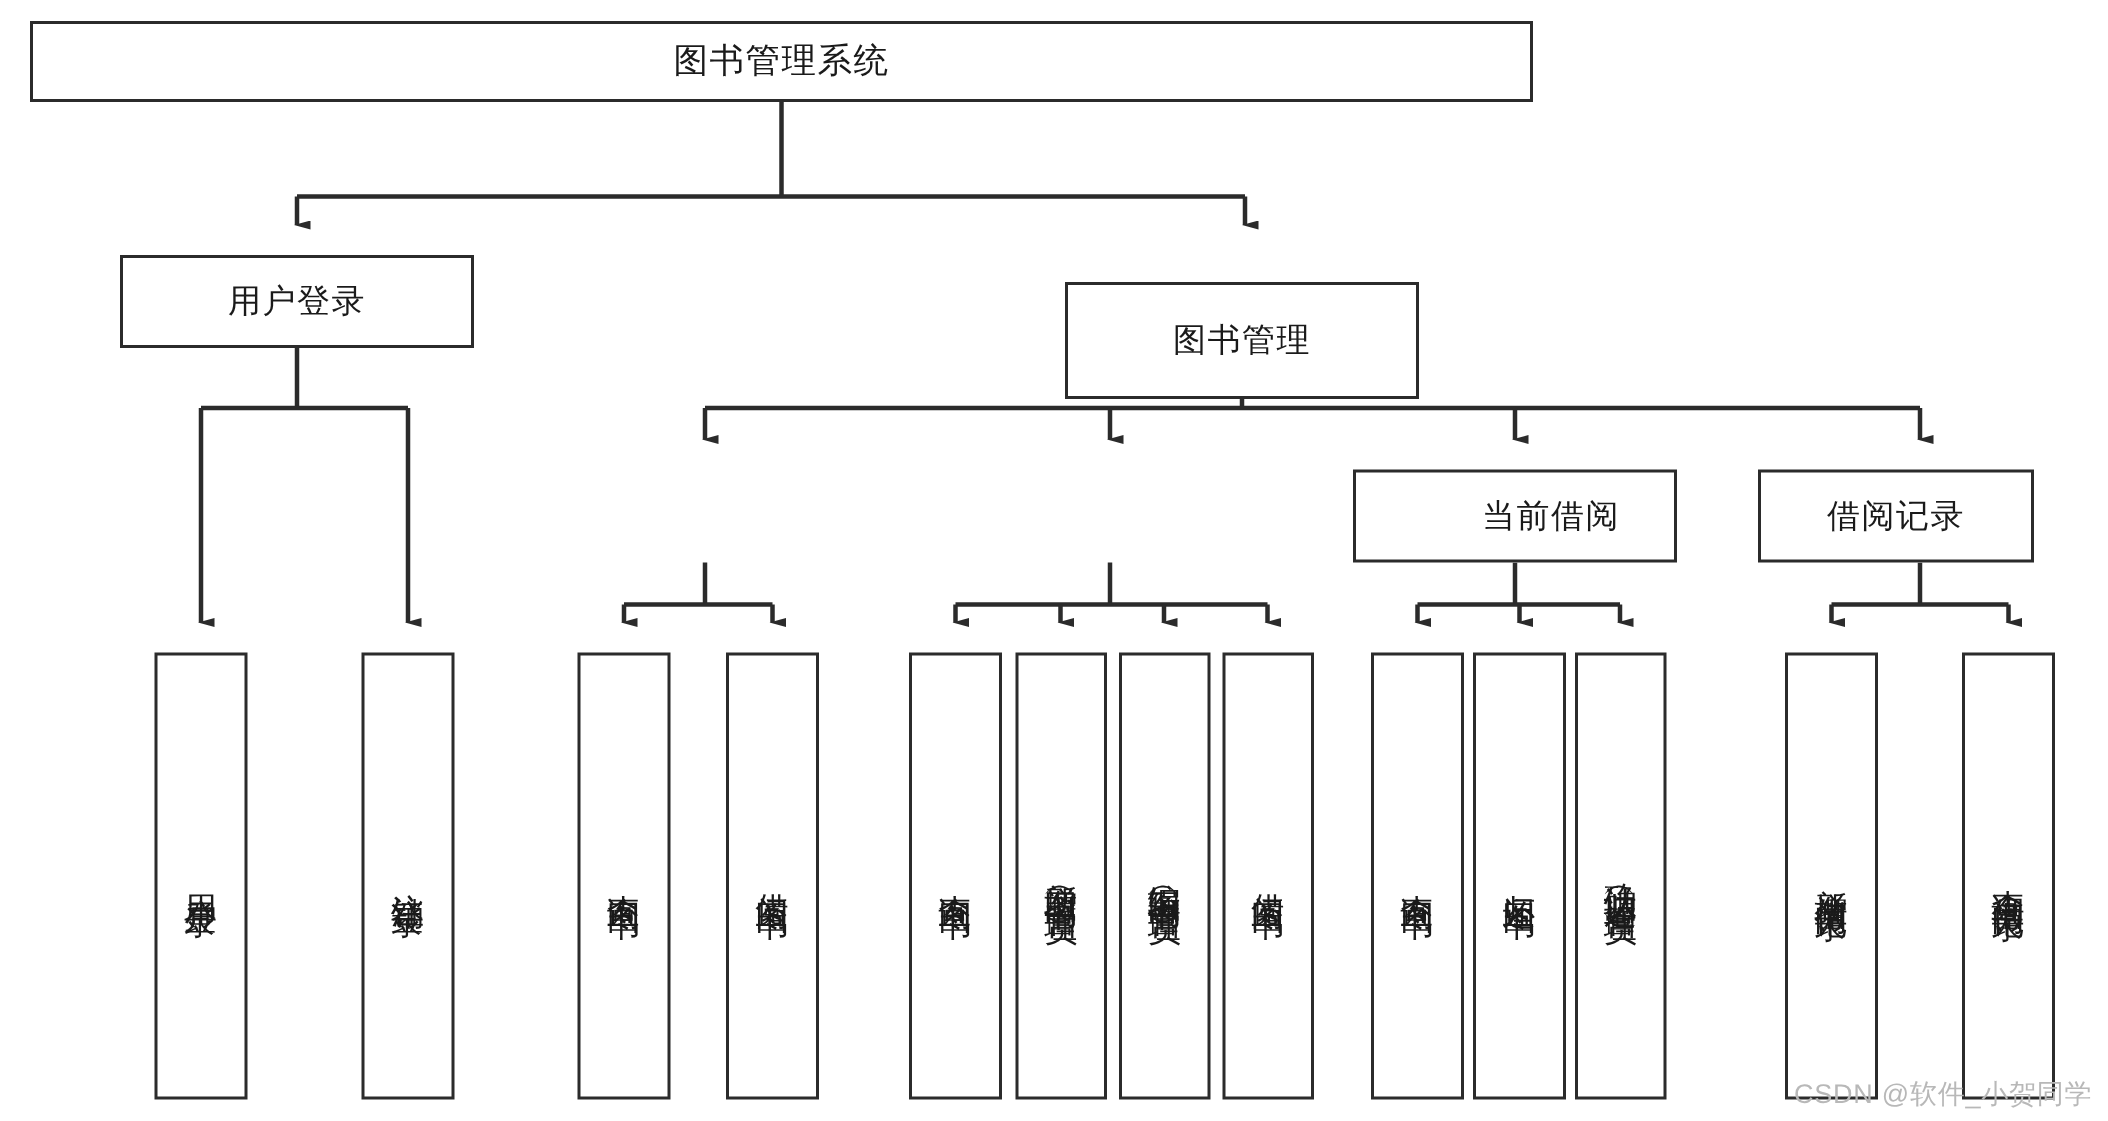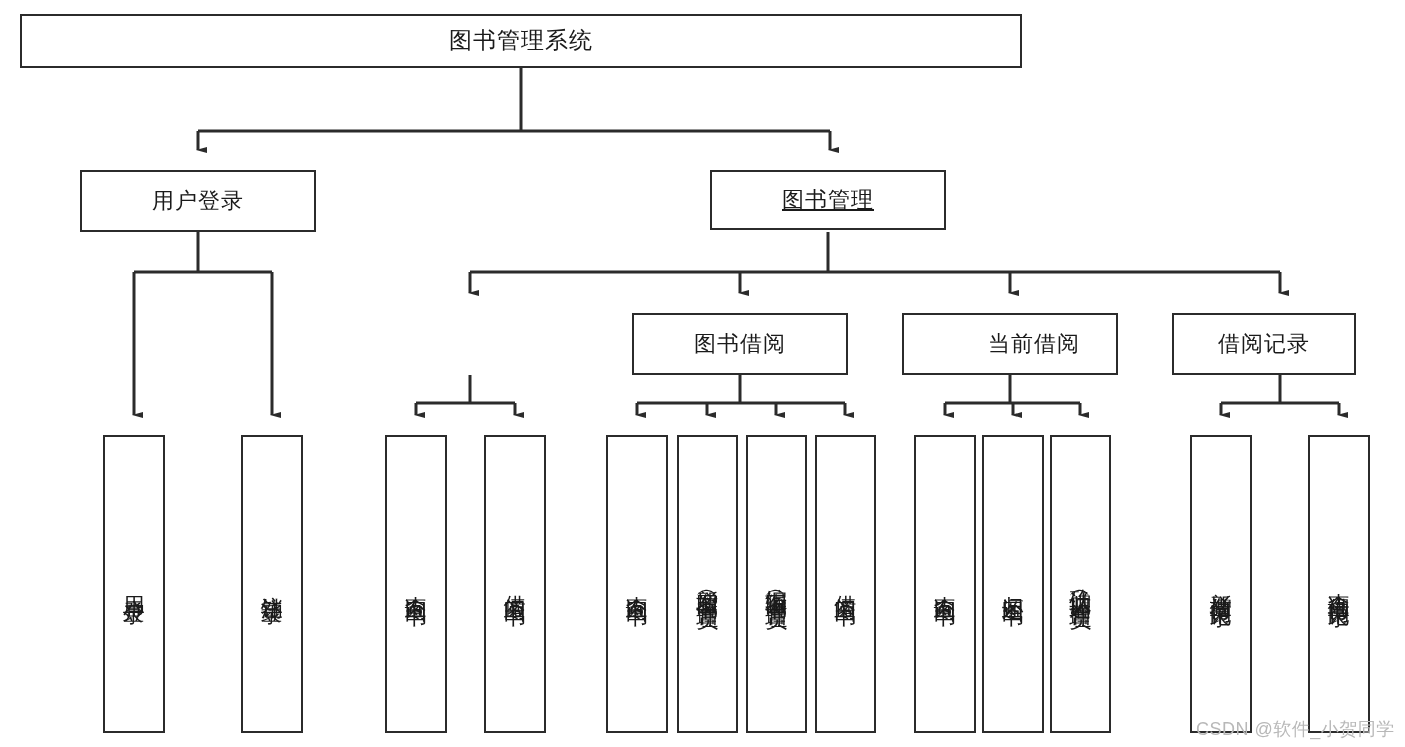--- a/index.html
+++ b/index.html
@@ -120,27 +120,24 @@
     </g>
   </svg>
 
   <div class="node horiz root" style="left:20px; top:14px; width:1002px; height:54px;">
     <span>图书管理系统</span>
   </div>
 
   <div class="node horiz" style="left:80px; top:170px; width:236px; height:62px;">
     <span>用户登录</span>
   </div>
-  <div class="node horiz" style="left:710px; top:170px; width:236px; height:60px;text-decoration:underline;">
+  <div class="node horiz" style="left:710px; top:188px; width:236px; height:78px;">
     <span>图书管理</span>
   </div>
 
-  <div class="node horiz" style="left:632px; top:313px; width:216px; height:62px;">
-    <span>图书借阅</span>
-  </div>
   <div class="node horiz" style="left:902px; top:313px; width:216px; height:62px;padding-left:48px;">
     <span>当前借阅</span>
   </div>
   <div class="node horiz" style="left:1172px; top:313px; width:184px; height:62px;">
     <span>借阅记录</span>
   </div>
 
   <div class="node vert" style="left:103px; top:435px; width:62px; height:298px;">
     <span class="vtext">用户登录</span>
   </div>

